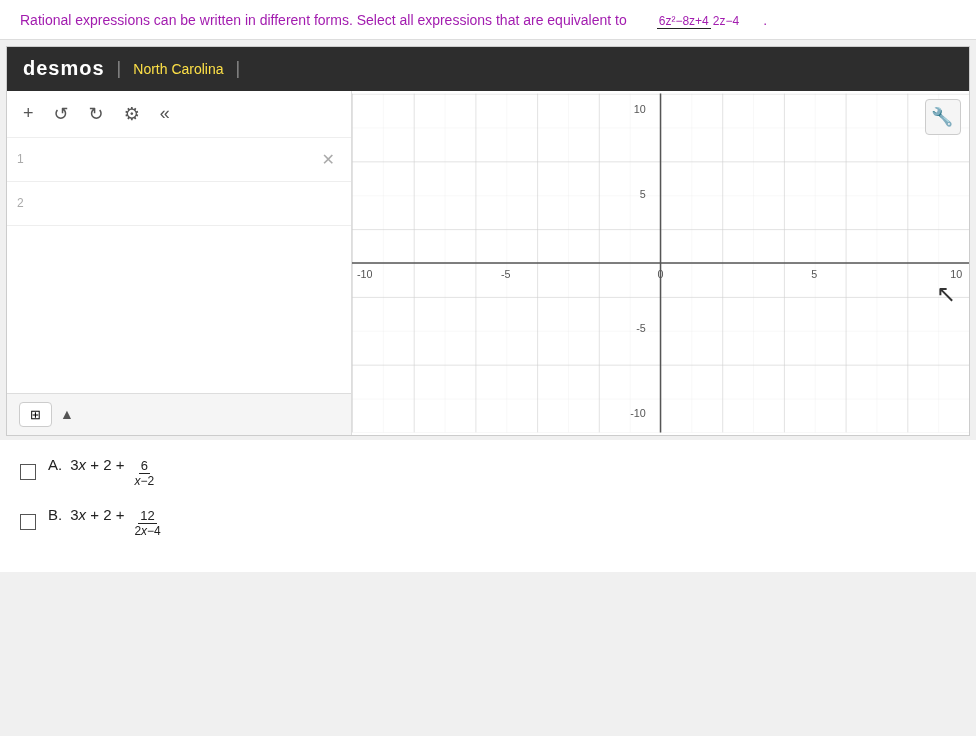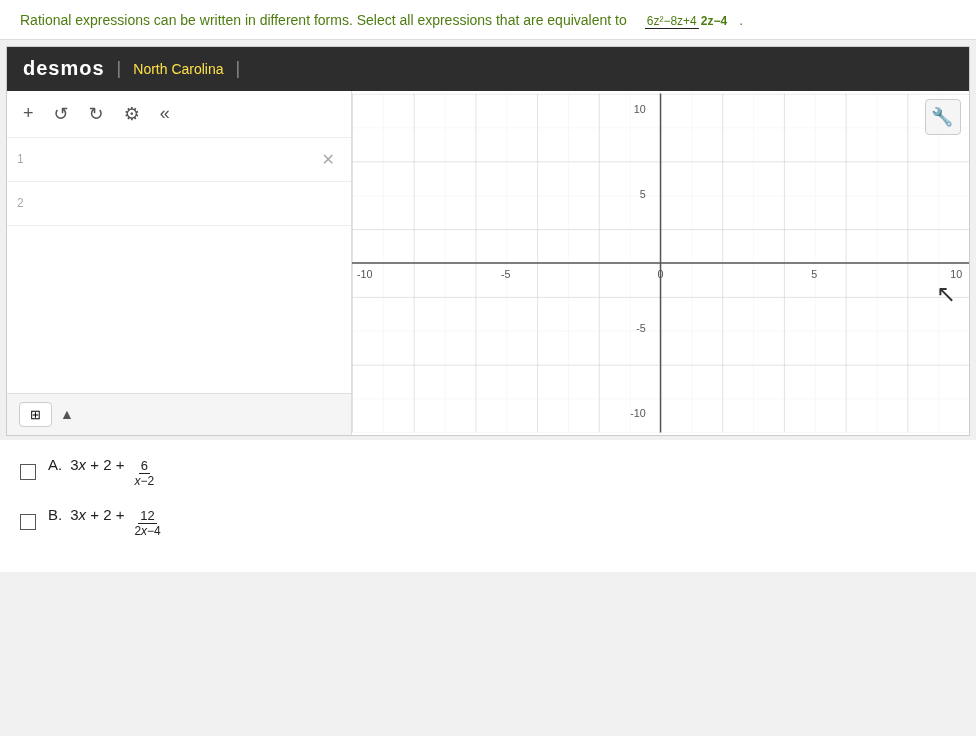--- a/index.html
+++ b/index.html
@@ -13,45 +13,44 @@
     }
 
     
     .question-area {
       background: white;
       padding: 12px 20px 10px 20px;
       border-bottom: 1px solid #ddd;
     }
     .question-text {
       font-size: 14px;
-      color: #4d7c0f;
+      color: #a21caf;
       display: flex;
       align-items: flex-start;
-      gap: 8px;
+      gap: 20px;
     }
     .question-text .main-text {
       flex: 0 0 auto;
     }
     .fraction-display {
       display: inline-flex;
       flex-direction: row;
       align-items: center;
       font-size: 13px;
       vertical-align: middle;
       margin-left: 4px;
     }
     .fraction-display .numerator {
       border-bottom: 1px solid #222;
       padding: 0 2px;
       font-size: 12px;
     }
     .fraction-display .denominator {
       padding: 0 2px;
       font-size: 12px;
-      font-weight: bold;
     }
 
     
     .desmos-container {
       display: flex;
       width: 100%;
       height: 420px;
       background: #fff;
       border: 1px solid #ccc;
       margin-top: 2px;

